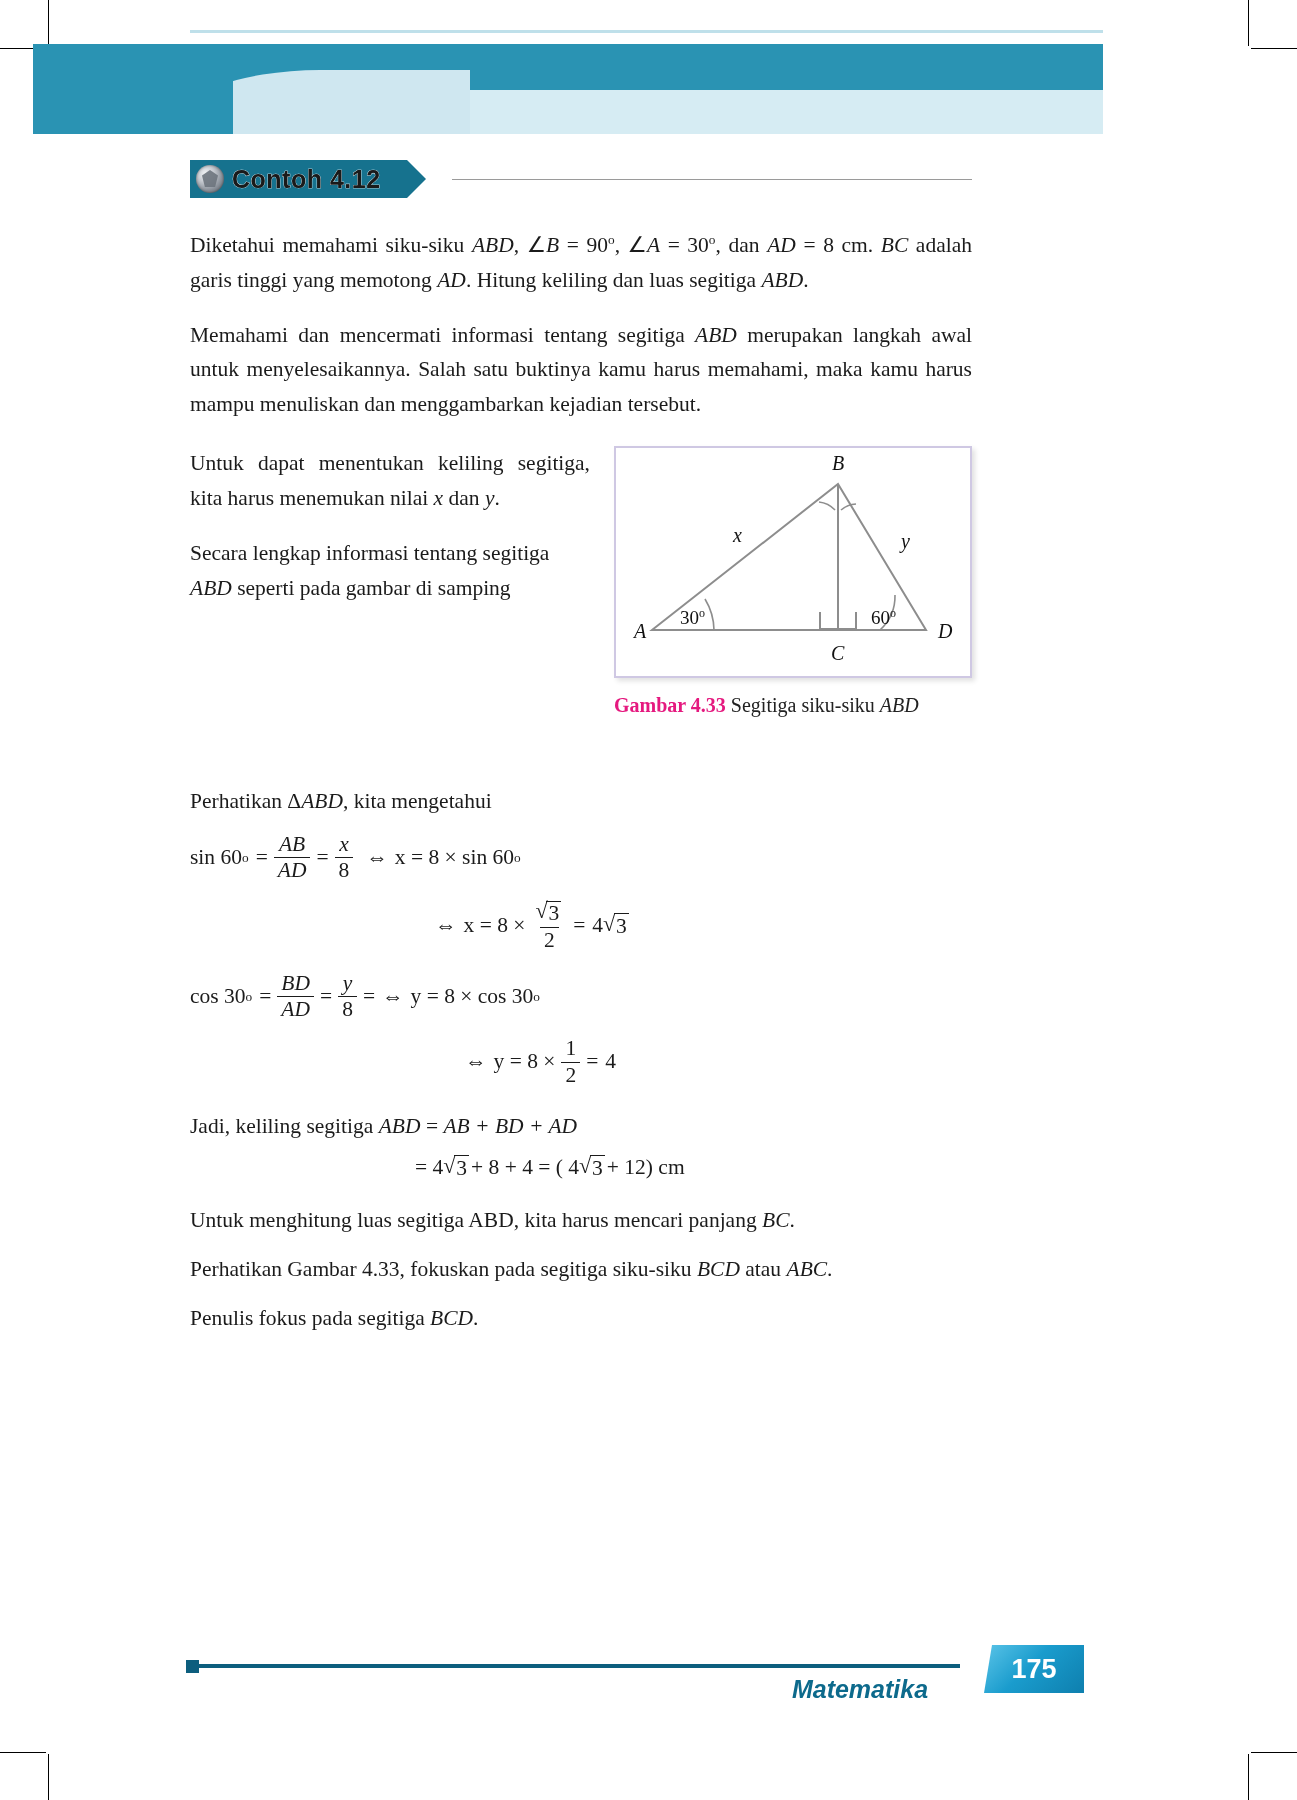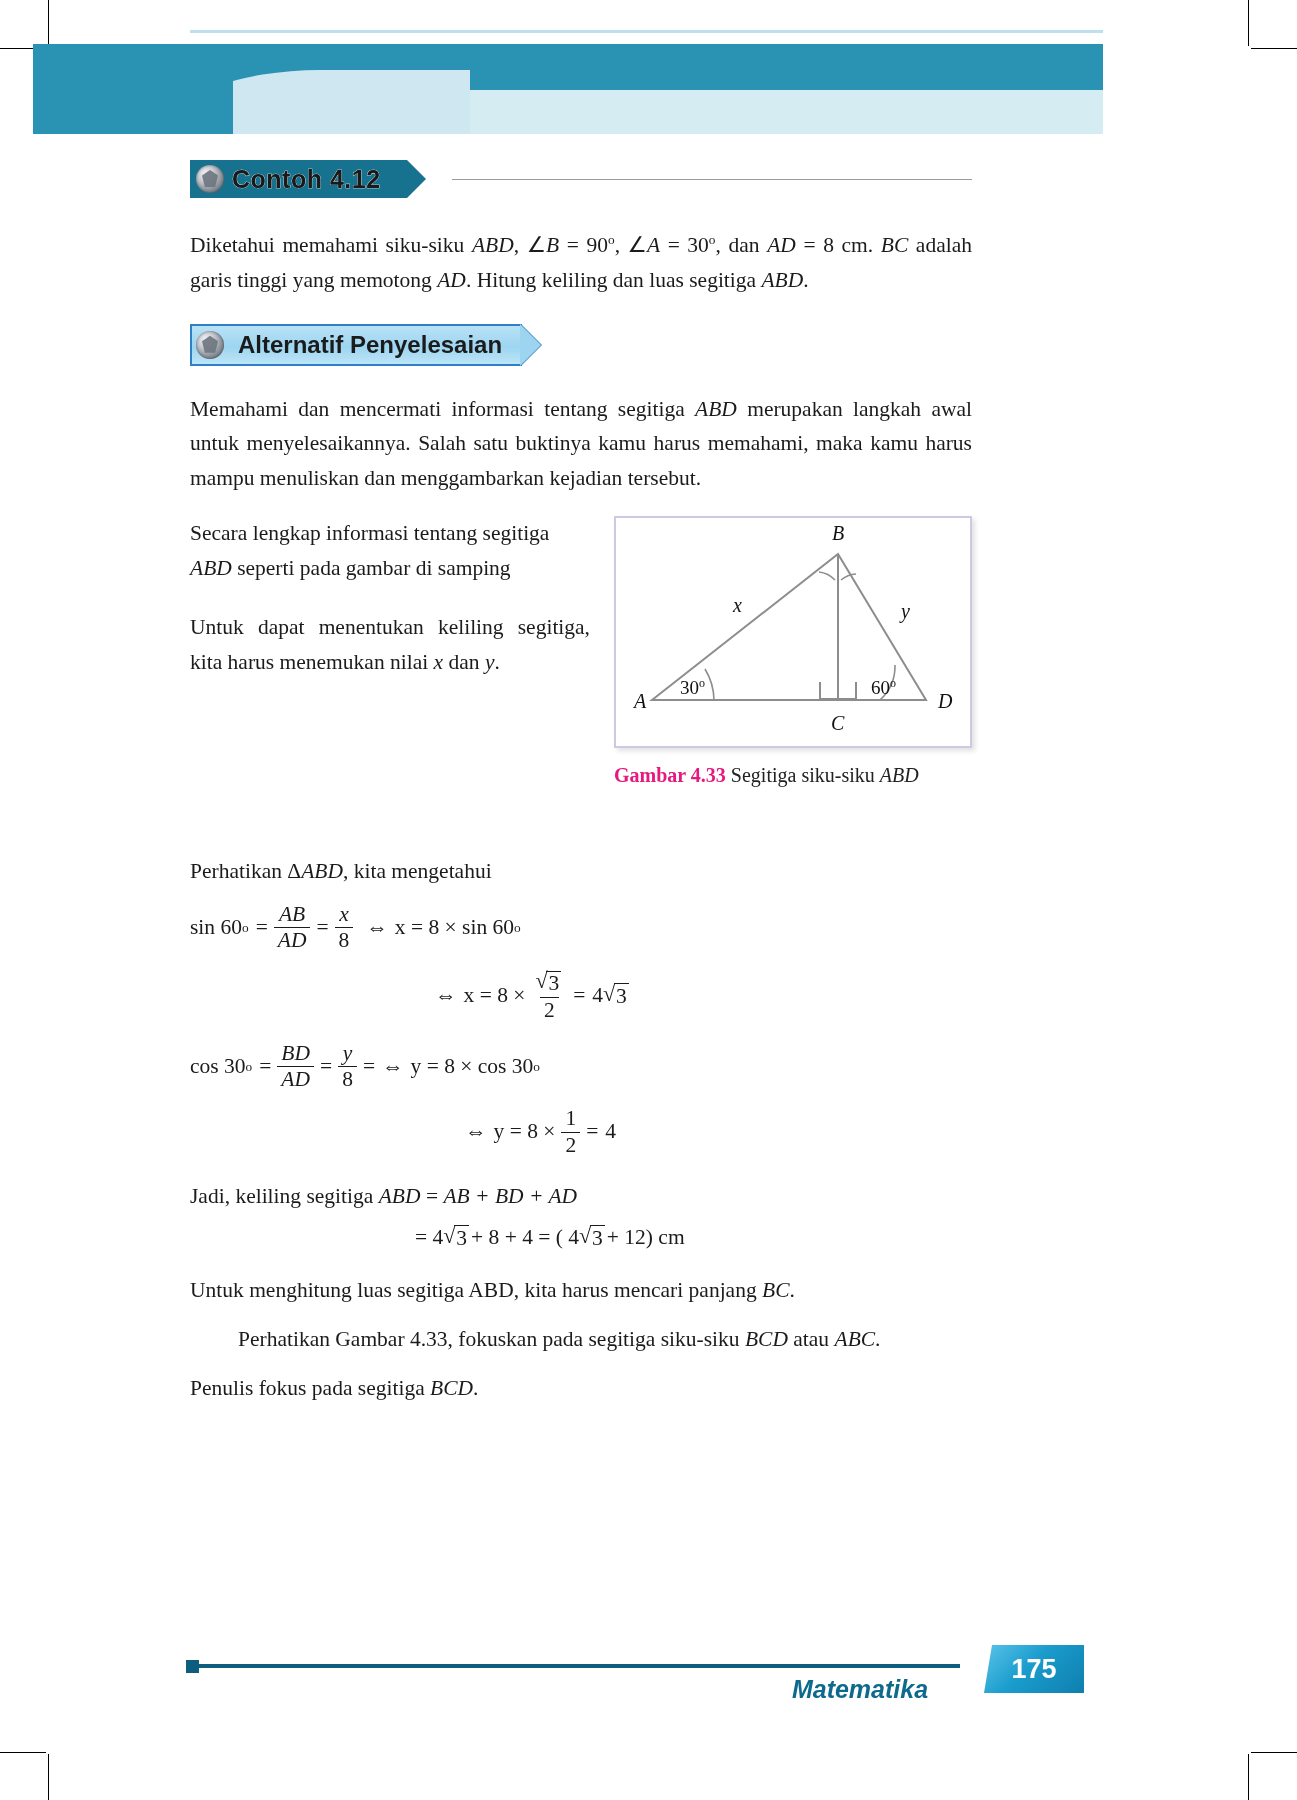--- a/index.html
+++ b/index.html
@@ -349,39 +349,33 @@
     <div class="contoh-tag">
       <span class="gem"></span>
       <span class="contoh-title">Contoh 4.12</span>
     </div>
   </div>
 
   <p class="body" style="text-align:justify;">
     <span>Diketahui memahami siku-siku </span><i>ABD</i><span>, ∠</span><i>B</i><span> = 90</span><span class="sup">o</span><span>, ∠</span><i>A</i><span> = 30</span><span class="sup">o</span><span>, dan </span><i>AD</i><span> = 8 cm. </span><i>BC</i><span> adalah garis tinggi yang memotong </span><i>AD</i><span>.  Hitung keliling  dan luas segitiga </span><i>ABD</i><span>.</span>
   </p>
 
-  <div class="alt-row">
-    <div class="alt-tag">
-      <span class="gem"></span>
-      <span class="alt-title">Alternatif Penyelesaian</span>
-    </div>
-  </div>
 
   <p class="body">
     <span>Memahami dan mencermati informasi tentang segitiga </span><i>ABD</i><span> merupakan langkah awal untuk menyelesaikannya. Salah satu buktinya kamu harus memahami, maka kamu harus mampu menuliskan dan menggambarkan kejadian tersebut.</span>
   </p>
 
   <div class="fig-block">
 
     <div class="wrap-col">
+      <p class="body" style="text-align:justify; margin-top:24px;">
+        <span>Untuk dapat menentukan keliling segitiga, kita harus menemukan nilai </span><i>x</i><span> dan </span><i>y</i><span>.</span>
+      </p>
       <p class="body tight" style="text-align:left;">
         <span>Secara lengkap informasi tentang segitiga </span><i>ABD</i><span> seperti pada gambar di samping</span>
-      </p>
-      <p class="body" style="text-align:justify; margin-top:24px;">
-        <span>Untuk dapat menentukan keliling segitiga, kita harus menemukan nilai </span><i>x</i><span> dan </span><i>y</i><span>.</span>
       </p>
     </div>
 
     <div class="fig-box">
       <svg width="354" height="228" viewBox="0 0 354 228">
 
         <polygon points="36,182 222,36 310,182" fill="none" stroke="#8d8d8d" stroke-width="2"></polygon>
 
         <line x1="222" y1="36" x2="222" y2="182" stroke="#8d8d8d" stroke-width="2"></line>
 
@@ -495,21 +489,21 @@
       <span>= 4</span>
         <span class="rad"><span>3</span></span>
       <span> + 8 + 4 = ( 4</span>
         <span class="rad"><span>3</span></span>
       <span> + 12) cm</span>
     </div>
 
     <p class="body" style="margin-bottom:14px;">
       <span>Untuk menghitung luas segitiga ABD, kita harus mencari panjang </span><i>BC</i><span>.</span>
     </p>
-    <p class="body" style="margin-bottom:14px;margin-left:48px;">
+    <p class="body" style="margin-bottom:14px;">
       <span>Perhatikan Gambar 4.33, fokuskan pada segitiga siku-siku </span><i>BCD</i><span>  atau </span><i>ABC</i><span>.</span>
     </p>
     <p class="body">
       <span>Penulis fokus pada segitiga </span><i>BCD</i><span>.</span>
     </p>
 
   </div>
 </div>
 
 <div class="footer-sq"></div>

